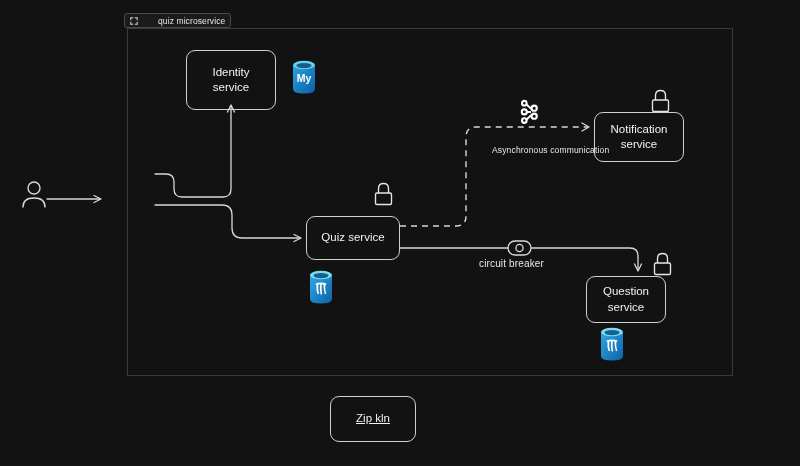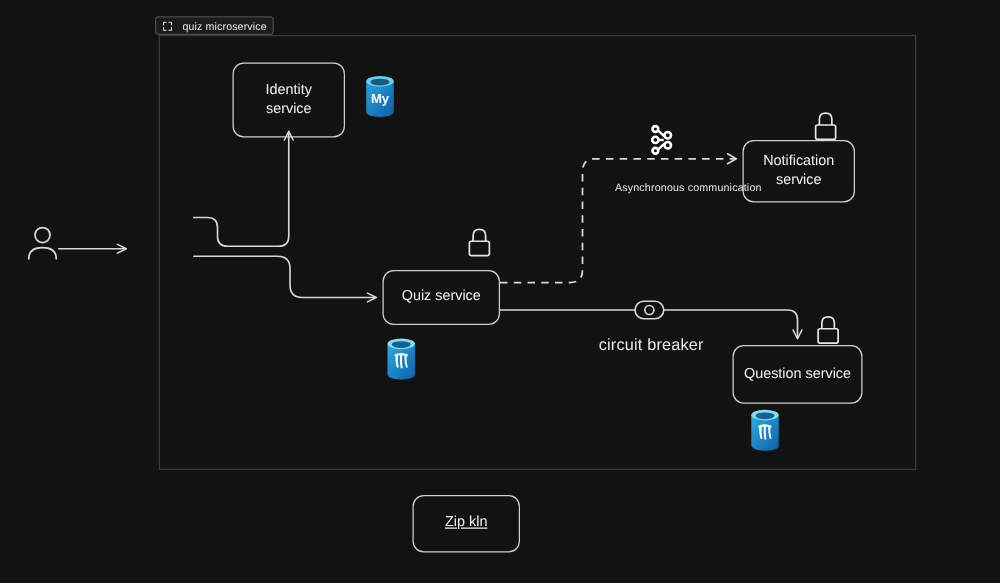--- a/index.html
+++ b/index.html
@@ -26,21 +26,21 @@
     background: transparent;
     box-sizing: border-box;
   }
   .frame-tag {
     position: absolute;
     left: 124px;
     top: 13px;
     height: 15px;
     display: flex;
     align-items: center;
-    gap: 8px;
+    gap: 20px;
     padding: 0 5px;
     border: 1px solid #4a4a4a;
     border-radius: 3px;
     background: #1b1b1b;
     box-sizing: border-box;
   }
   .frame-tag .tag-label {
     font-size: 8.5px;
     color: #e8e8e8;
     letter-spacing: 0.1px;
@@ -65,21 +65,21 @@
     font-size: 11.5px;
     line-height: 1.32;
     box-sizing: border-box;
     padding: 2px 6px;
   }
 
   #node-identity   { left: 186px; top: 50px;  width: 90px;  height: 60px; }
   #node-apigw      { left: 105px; top: 131px; width: 50px;  height: 155px; border-radius: 10px; }
   #node-quiz       { left: 306px; top: 216px; width: 94px;  height: 44px; }
   #node-notif      { left: 594px; top: 112px; width: 90px;  height: 50px; }
-  #node-question   { left: 586px; top: 276px; width: 104px; height: 47px; }
+  #node-question   { left: 586px; top: 276px; width: 80px; height: 47px; }
   #node-eureka     { left: 186px; top: 396px; width: 90px;  height: 46px; }
   #node-zipkin     { left: 330px; top: 396px; width: 86px;  height: 46px; text-decoration: underline; }
 
   
   #wires {
     position: absolute;
     left: 0; top: 0;
     width: 800px; height: 466px;
     pointer-events: none;
   }
@@ -105,21 +105,21 @@
 
   
   .edge-label {
     position: absolute;
     color: #e9e9e9;
     font-size: 8.5px;
     white-space: nowrap;
     letter-spacing: 0.15px;
   }
   #label-async { left: 476px; top: 145px; margin-left: 16px; }
-  #label-cb    { left: 479px; top: 268px; font-size: 13px; }
+  #label-cb    { left: 479px; top: 258px; font-size: 10px; }
 
   
   .db-icon { position: absolute; }
   #db-mysql    { left: 290px; top: 58px;  width: 28px; height: 38px; }
   #db-quiz     { left: 307px; top: 268px; width: 28px; height: 38px; }
   #db-question { left: 598px; top: 325px; width: 28px; height: 38px; }
   #kafka-icon  { left: 515px; top: 98px;  width: 28px; height: 28px; position: absolute; }
 </style>
 </head>
 <body>

